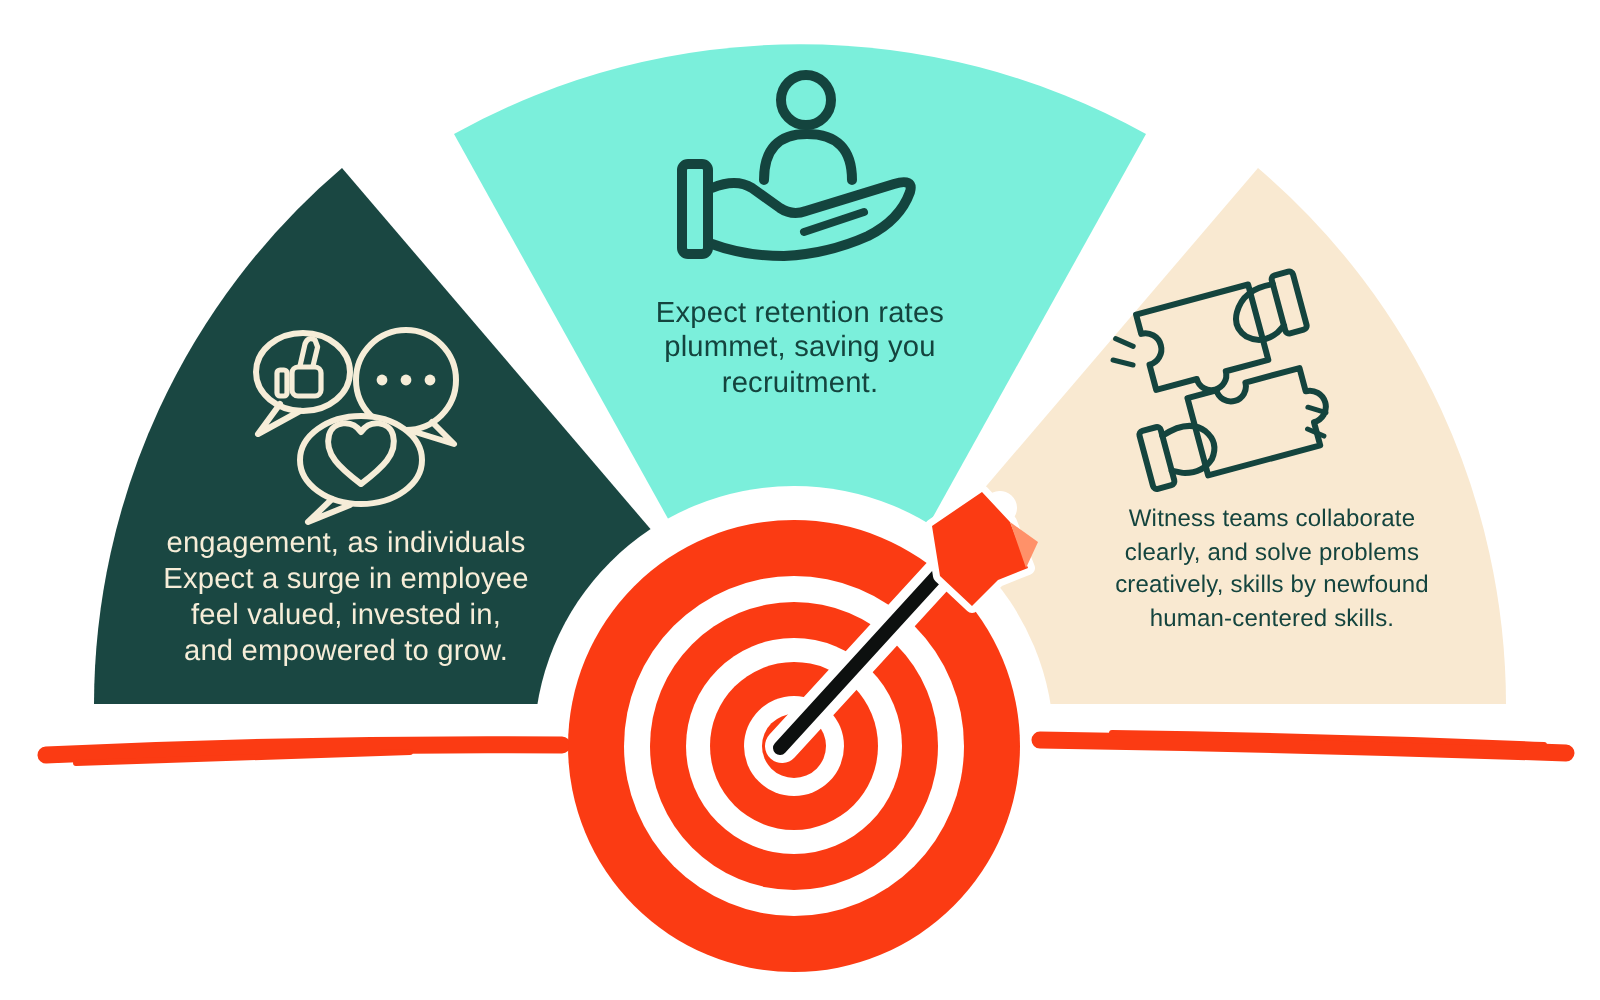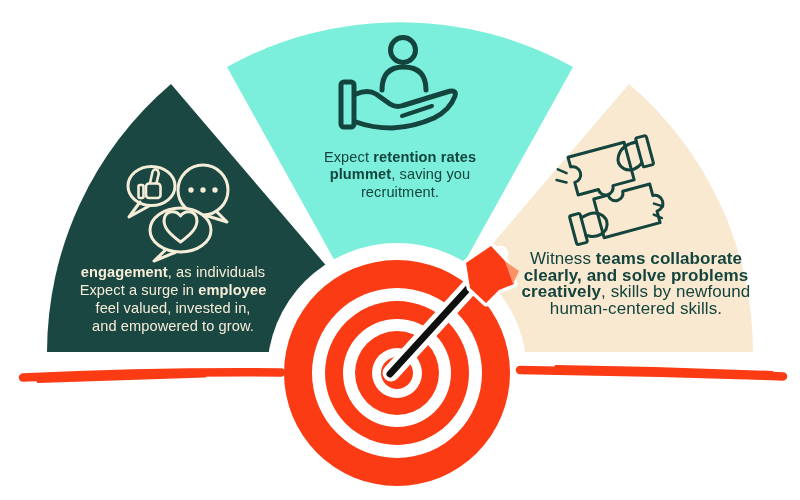--- a/index.html
+++ b/index.html
@@ -1,23 +1,23 @@
 <!DOCTYPE html>
 <html><head>
 <meta charset="utf-8">
 <style>
   html,body{margin:0;padding:0;background:#fff;}
   .stage{position:relative;width:800px;height:500px;background:#fff;overflow:hidden;
          font-family:"Liberation Sans",sans-serif;}
   .scene{position:absolute;left:0;top:0;}
   .wedge-text{position:absolute;text-align:center;font-size:14.6px;letter-spacing:.1px;}
-  .wedge-text strong{font-weight:700;}
+  .wedge-text strong{font-weight:400;}
   .text-left{left:58px;top:263px;width:230px;line-height:18px;color:#F6EDD8;}
   .text-top{left:305px;top:149px;width:190px;line-height:17.4px;color:#14443E;}
-  .text-right{left:508px;top:251px;width:256px;line-height:16.6px;color:#14443E;font-size:17px;}
+  .text-right{left:508px;top:251px;width:256px;line-height:16.6px;color:#14443E;font-size:12px;}
 </style>
 </head>
 <body>
 
 <div class="stage">
 
   <svg class="scene" width="800" height="500" viewBox="0 0 800 500">
 
     <path d="M 400 352 L 47 352 A 353 353 0 0 1 171 84 Z" fill="#1A4742"></path>
     <path d="M 400 378 L 227 67 A 356 356 0 0 1 573 67 Z" fill="#7BEFDB"></path>

